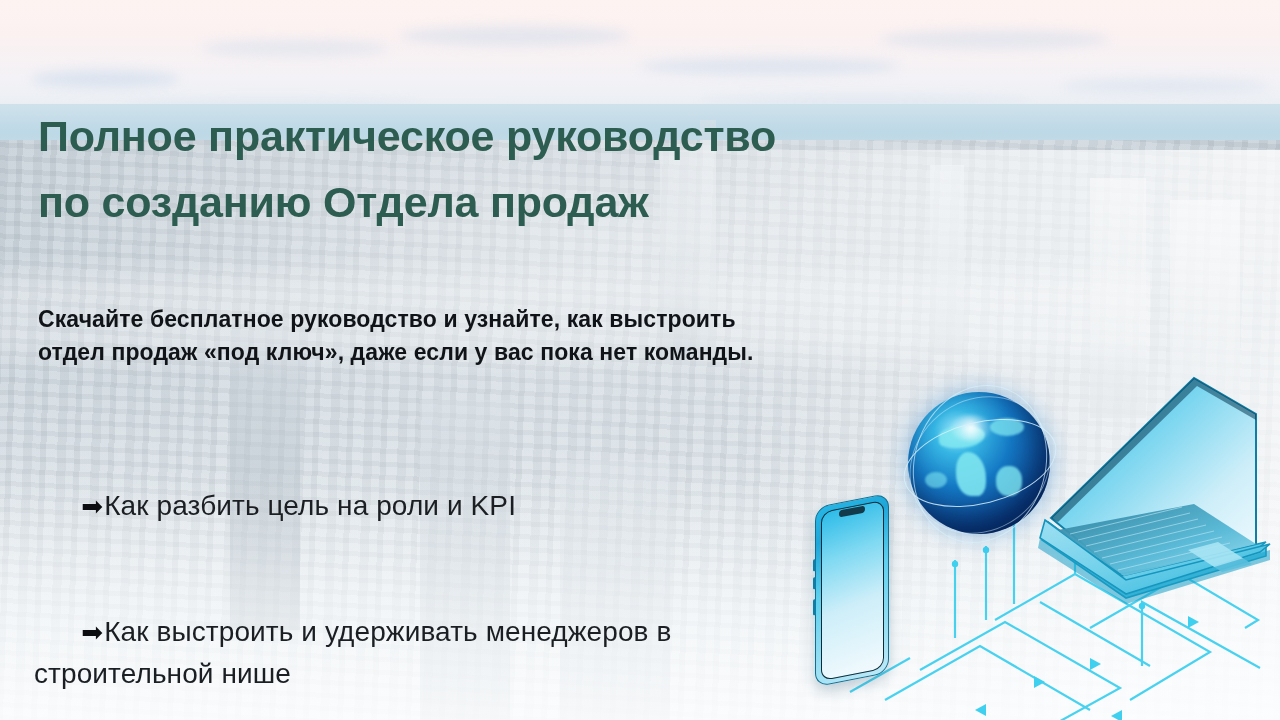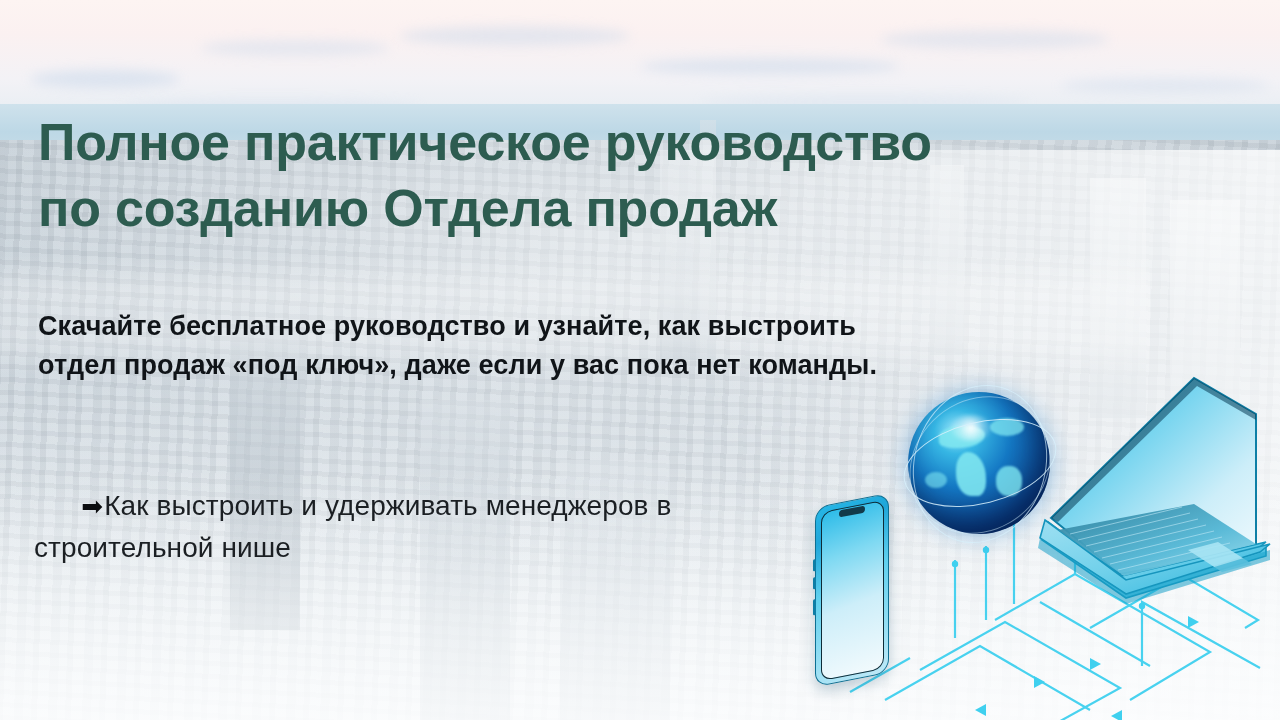--- a/index.html
+++ b/index.html
@@ -60,26 +60,26 @@
     background:linear-gradient(180deg, rgba(255,255,255,0) 0%, rgba(250,252,253,.55) 60%, rgba(252,253,254,.80) 100%);
   }
   .topTextVeil{
     position:absolute;left:0;top:255px;width:1150px;height:120px;
     background:linear-gradient(180deg, rgba(255,255,255,.0) 0%, rgba(255,255,255,.30) 30%, rgba(255,255,255,.28) 70%, rgba(255,255,255,0) 100%);
   }
 
   
   .headline{
     position:absolute;left:38px;top:74px;width:1160px;
-    font-size:52px;line-height:66px;font-weight:bold;
+    font-size:43px;line-height:66px;font-weight:bold;
     color:#2d5c50;letter-spacing:-.2px;white-space:pre-line;
   }
   .subhead{
     position:absolute;left:38px;top:280px;width:1120px;
-    font-size:27px;line-height:39px;font-weight:bold;
+    font-size:23px;line-height:33px;font-weight:bold;
     color:#101418;letter-spacing:.1px;white-space:pre-line;
   }
   .bullets{position:absolute;left:34px;top:443px;width:700px;}
   .bullet-line{
     font-size:28px;line-height:42px;color:#1b1f23;
     letter-spacing:.1px;white-space:pre-wrap;
   }
   .arrow{font-size:26px;color:#0b0d10;margin-right:1px;}
 
   
@@ -266,18 +266,21 @@
   </div>
 
   <h1 class="headline">Полное практическое руководство
 по созданию Отдела продаж</h1>
 
   <p class="subhead">Скачайте бесплатное руководство и узнайте, как выстроить
 отдел продаж «под ключ», даже если у вас пока нет команды.</p>
 
   <div class="bullets">
     <div class="bullet-line">
+      <span class="arrow">➡</span><span>Как разбить цель на роли и KPI</span>
+    </div>
+    <div class="bullet-line">
       <span class="arrow">➡</span><span>Как выстроить и удерживать менеджеров в строительной нише</span>
     </div>
 
   </div>
 
 </div>
 
 </body></html>

